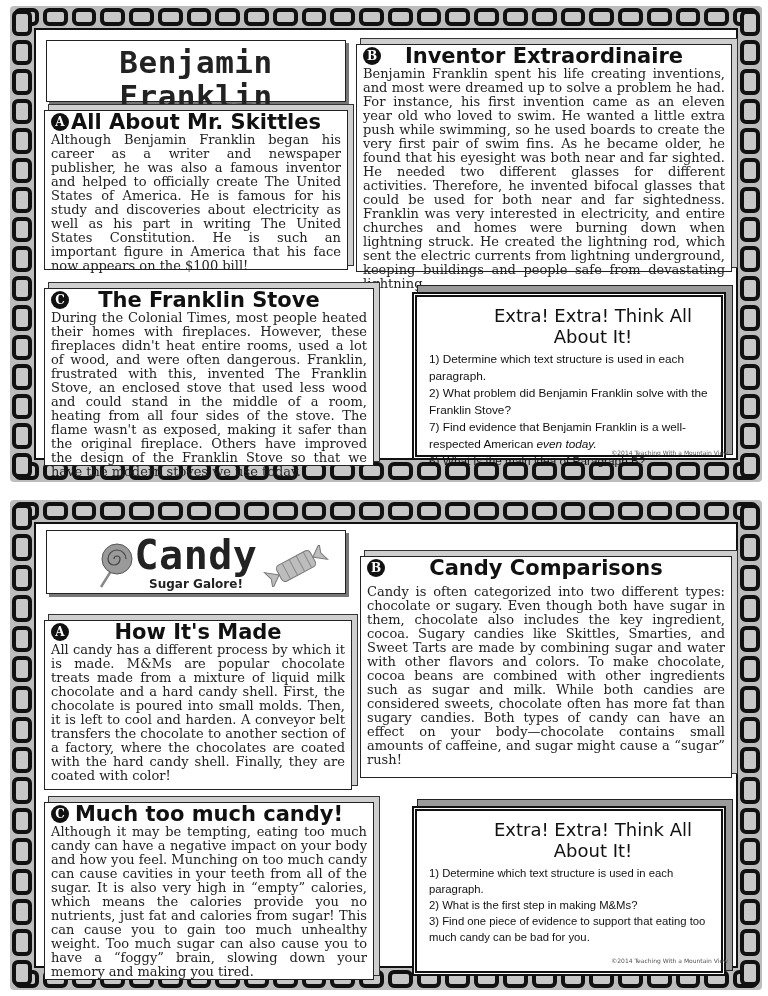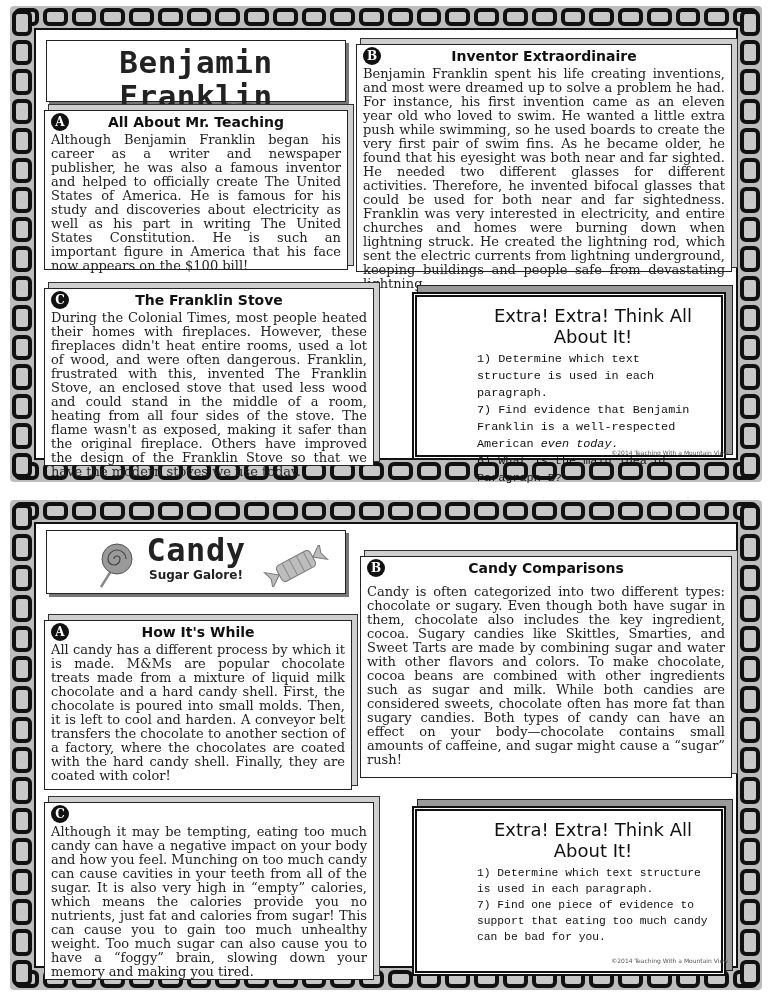--- a/index.html
+++ b/index.html
@@ -46,29 +46,29 @@
   }
   .sub-title { font-family: "DejaVu Sans", sans-serif; font-weight: bold; font-size: 13px; color: #222; }
 
   .sec-head { display: flex; align-items: center; justify-content: center; position: relative; height: 22px; }
   .badge {
     position: absolute; left: 6px; top: 2px;
     width: 18px; height: 18px; border-radius: 50%; background: #111; color: #fff;
     font-family: "DejaVu Serif", serif; font-weight: bold; font-size: 12px;
     display: flex; align-items: center; justify-content: center;
   }
-  .sec-title { font-family: "DejaVu Sans", sans-serif; font-weight: bold; font-size: 14px; color: #111; }
+  .sec-title { font-family: "DejaVu Sans", sans-serif; font-weight: bold; font-size: 21px; color: #111; }
 
   .para {
     font-family: "DejaVu Serif", serif; font-size: 13px; line-height: 14px;
     text-align: justify; padding: 0 6px; color: #222;
   }
 
   .extra-title { font-family: "DejaVu Sans", sans-serif; font-size: 18px; text-align: center; margin: 8px 0 4px; color: #111; padding-left: 48px; }
-  .q-list { list-style: none; padding: 0 12px; font-family: Liberation Mono, monospace; font-size: 11.8px; line-height: 17px; color: #111; margin-left: 48px; }
+  .q-list { list-style: none; padding: 0 12px; font-family: Liberation Sans, sans-serif; font-size: 11.8px; line-height: 17px; color: #111; }
   .q-list em { font-style: italic; }
 
   .copyright {
     position: absolute; font-family: "DejaVu Sans", sans-serif; font-size: 6px; color: #555;
   }
 
   
   .lollipop { position: absolute; left: 46px; top: 10px; width: 40px; height: 50px; }
   .wrapped { position: absolute; right: 16px; top: 14px; width: 66px; height: 42px; }
 </style>
@@ -172,21 +172,21 @@
   <div class="inner">
 
     <div class="box flat title-banner" style="left:10px; top:10px; width:300px; height:62px; padding-top:4px;">
       <div class="big-title">Benjamin Franklin</div>
       <div class="sub-title">One of America's Founding Fathers</div>
     </div>
 
     <div class="box" style="left:8px; top:80px; width:304px; height:160px;">
       <div class="sec-head">
         <span class="badge">A</span>
-        <span class="sec-title">All About Mr. Teaching</span>
+        <span class="sec-title">All About Mr. Skittles</span>
       </div>
       <div class="para">Although Benjamin Franklin began his career as a writer and newspaper publisher, he was also a famous inventor and helped to officially create The United States of America.  He is famous for his study and discoveries about electricity as well as his part in writing The United States Constitution.  He is such an important figure in America that his face now appears on the $100 bill!</div>
     </div>
 
     <div class="box" style="left:320px; top:14px; width:376px; height:228px;">
       <div class="sec-head">
         <span class="badge">B</span>
         <span class="sec-title">Inventor Extraordinaire</span>
       </div>
       <div class="para">Benjamin Franklin spent his life creating  inventions, and most were dreamed up to solve a problem he had.  For instance, his first invention came as an eleven year old who loved to swim.  He wanted a little extra push while swimming, so he used boards to create the very first pair of swim fins.  As he became older, he found that his eyesight was both near and far sighted.  He needed two different glasses for different activities.  Therefore, he invented bifocal glasses that could be used for both near and far sightedness.  Franklin was very interested in electricity, and entire churches and homes were burning down when lightning struck.  He created the lightning rod, which sent the electric currents from lightning underground, keeping buildings and people safe from devastating lightning.</div>
@@ -197,20 +197,21 @@
         <span class="badge">C</span>
         <span class="sec-title">The Franklin Stove</span>
       </div>
       <div class="para">During the Colonial Times, most people heated their homes with fireplaces.  However, these fireplaces didn't heat entire rooms, used a lot of wood, and were often dangerous.  Franklin, frustrated with this, invented The Franklin Stove, an enclosed stove that used less wood and could stand in the middle of a room, heating from all four sides of the stove.  The flame wasn't as exposed, making it safer than the original fireplace.  Others have improved the design of the Franklin Stove so that we have the modern stoves we use today.</div>
     </div>
 
     <div class="box framed" style="left:376px; top:262px; width:314px; height:168px;">
       <div class="extra-title">Extra! Extra! Think All About It!</div>
       <ul class="q-list">
         <li>1) Determine which text structure is used in each paragraph.</li>
+        <li>2) What problem did Benjamin Franklin solve with the Franklin Stove?</li>
         <li><span>7) Find evidence that Benjamin Franklin is a well-respected American</span> <em>even today.</em></li>
         <li>6) What is the main idea of Paragraph B?</li>
       </ul>
     </div>
     <div class="copyright" style="right:8px; bottom:2px;">©2014 Teaching With a Mountain View</div>
   </div>
 </div>
 
 <div class="sheet bottom">
   <div class="holes-h t">
@@ -307,60 +308,62 @@
   </div>
 
   <div class="inner">
 
     <div class="box flat title-banner" style="left:10px; top:6px; width:300px; height:64px; padding-top:2px;">
       <svg class="lollipop" viewBox="0 0 40 50">
         <line x1="8" y1="46" x2="18" y2="30" stroke="#888" stroke-width="2.5"></line>
         <circle cx="24" cy="18" r="15" fill="#9a9a9a" stroke="#555" stroke-width="1"></circle>
         <path d="M24 18 m-3 0 a3 3 0 1 1 6 0 a6 6 0 1 1 -12 0 a9 9 0 1 1 18 0" fill="none" stroke="#444" stroke-width="1.2"></path>
       </svg>
-      <div class="big-title" style="font-size:32px;">Candy</div>
+      <div class="big-title" style="font-size:40px;">Candy</div>
       <div class="sub-title" style="font-size:12px;">Sugar Galore!</div>
       <svg class="wrapped" viewBox="0 0 66 42">
         <g transform="rotate(-28 33 21)">
           <rect x="14" y="12" width="38" height="18" rx="4" fill="#bdbdbd" stroke="#777"></rect>
           <line x1="22" y1="12" x2="22" y2="30" stroke="#888"></line>
           <line x1="30" y1="12" x2="30" y2="30" stroke="#888"></line>
           <line x1="38" y1="12" x2="38" y2="30" stroke="#888"></line>
           <line x1="46" y1="12" x2="46" y2="30" stroke="#888"></line>
           <polygon points="14,21 2,12 5,21 2,30" fill="#bdbdbd" stroke="#777"></polygon>
           <polygon points="52,21 64,12 61,21 64,30" fill="#bdbdbd" stroke="#777"></polygon>
         </g>
       </svg>
     </div>
 
     <div class="box" style="left:8px; top:96px; width:308px; height:170px;">
       <div class="sec-head">
         <span class="badge">A</span>
-        <span class="sec-title">How It's While</span>
+        <span class="sec-title">How It's Made</span>
       </div>
       <div class="para">All candy has a different process by which it is made.  M&amp;Ms are popular chocolate treats made from a mixture of liquid milk chocolate and a hard candy shell.  First, the chocolate is poured into small molds.  Then, it is left to cool and harden.  A conveyor belt transfers the chocolate to another section of a factory, where the chocolates are coated with the hard candy shell.  Finally, they are coated with color!</div>
     </div>
 
     <div class="box" style="left:324px; top:32px; width:372px; height:222px;">
       <div class="sec-head" style="margin-bottom:6px;">
         <span class="badge">B</span>
         <span class="sec-title">Candy Comparisons</span>
       </div>
       <div class="para">Candy is often categorized into two different types: chocolate or sugary.  Even though both have sugar in them,  chocolate also includes the key ingredient, cocoa. Sugary candies like Skittles, Smarties, and Sweet Tarts are made by combining sugar and water with other flavors and colors.  To make chocolate, cocoa beans are combined with other ingredients such as sugar and milk.  While both candies are considered sweets, chocolate often has more fat than sugary candies. Both types of candy can have an effect on your body—chocolate contains small amounts of caffeine, and sugar might cause a “sugar” rush!</div>
     </div>
 
     <div class="box" style="left:8px; top:278px; width:330px; height:178px;">
       <div class="sec-head">
         <span class="badge">C</span>
+        <span class="sec-title">Much too much candy!</span>
       </div>
       <div class="para">Although it may be tempting, eating too much candy can have a negative impact on your body and how you feel.  Munching on too much candy can cause cavities in your teeth from all of the sugar.  It is also very high in “empty” calories, which means the calories provide you no nutrients, just fat and calories from sugar! This can cause you to gain too much unhealthy weight. Too much sugar can also cause you to have a “foggy” brain, slowing down your memory and making you tired.</div>
     </div>
 
     <div class="box framed" style="left:376px; top:282px; width:314px; height:170px;">
       <div class="extra-title">Extra! Extra! Think All About It!</div>
       <ul class="q-list" style="font-size:11.3px; line-height:16px;">
         <li>1) Determine which text structure is used in each paragraph.</li>
-        <li>7) Find one piece of evidence to support that eating too much candy can be bad for you.</li>
+        <li>2) What is the first step in making M&amp;Ms?</li>
+        <li>3) Find one piece of evidence to support that eating too much candy can be bad for you.</li>
       </ul>
     </div>
     <div class="copyright" style="right:8px; bottom:2px;">©2014 Teaching With a Mountain View</div>
   </div>
 </div>
 
 </body></html>

